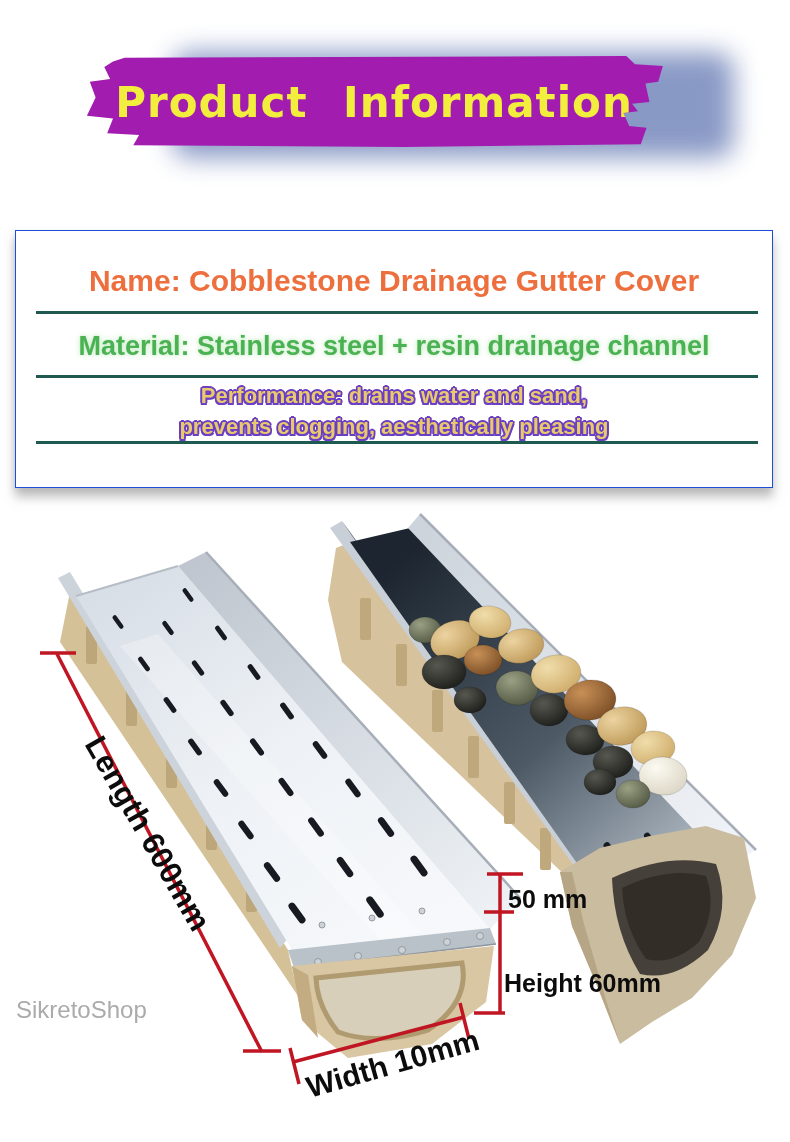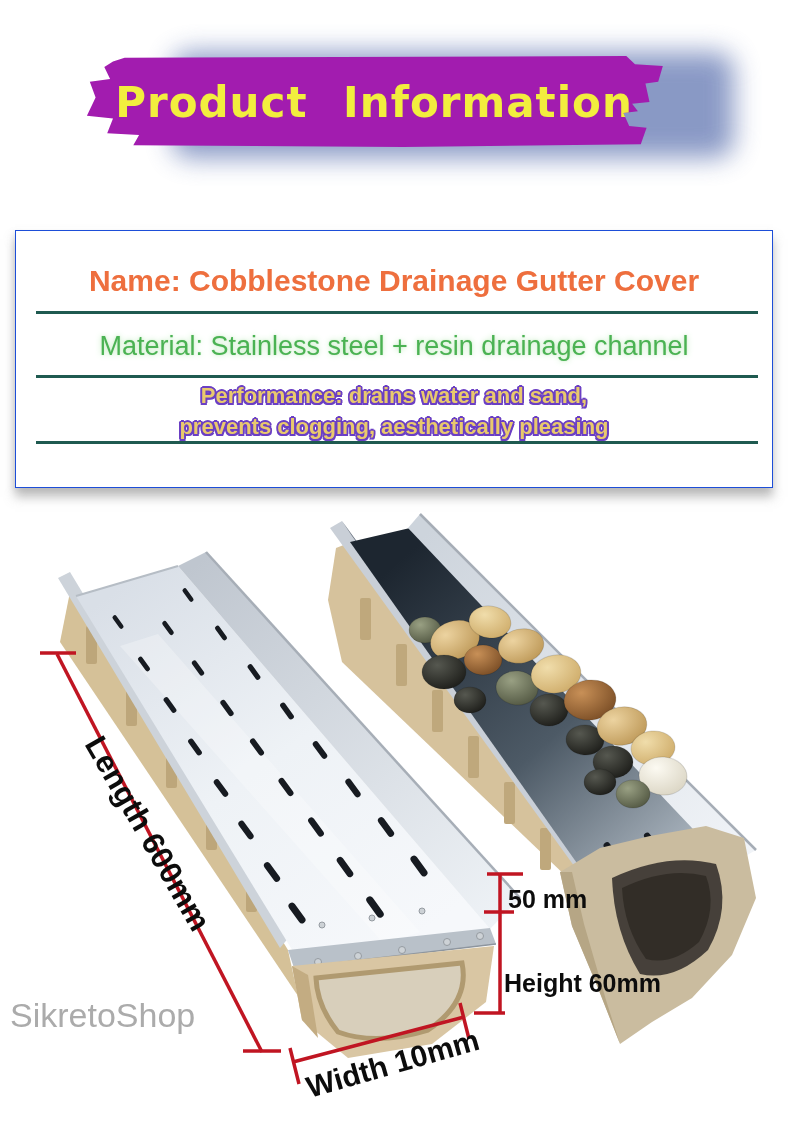--- a/index.html
+++ b/index.html
@@ -29,35 +29,35 @@
     border:1px solid #1d4ed8;box-shadow:0 9px 10px rgba(125,125,125,.5),-2px 2px 5px rgba(190,190,190,.25);margin-top:44px;
   }
   .info-card .line{position:absolute;left:20px;right:14px;height:3px;background:#1f5a50;}
   .line-1{top:80px}.line-2{top:144px}.line-3{top:210px}
   .name-text{
     position:absolute;top:33px;left:0;width:100%;text-align:center;
     color:#ee6f3e;font-size:30px;font-weight:bold;white-space:nowrap;
   }
   .material-text{
     position:absolute;top:100px;left:0;width:100%;text-align:center;
-    color:#4bb253;font-size:27px;font-weight:normal;white-space:nowrap;
+    color:#4bb253;font-size:27px;font-weight:bold;white-space:nowrap;
     text-shadow:0 0 6px #bfe9bd,0 0 2px #d4f2d2;
   }
   .perf-text{
     position:absolute;left:0;width:100%;text-align:center;
     color:#e9c96d;font-size:22px;font-weight:bold;white-space:nowrap;
     text-shadow:-1.5px -1.5px 0 #6b3fc4,1.5px -1.5px 0 #6b3fc4,-1.5px 1.5px 0 #6b3fc4,
       1.5px 1.5px 0 #6b3fc4,0 -1.8px 0 #6b3fc4,0 1.8px 0 #6b3fc4,
       -1.8px 0 0 #6b3fc4,1.8px 0 0 #6b3fc4;
   }
   .perf-1{top:152px}.perf-2{top:183px}
   
   .photo-svg{position:absolute;left:0;top:440px;width:790px;height:702px;}
   .watermark{
-    position:absolute;left:10px;top:996px;font-size:34px;color:#ababab;z-index:5;
+    position:absolute;left:16px;top:996px;font-size:24px;color:#ababab;z-index:5;
   }
   .dim-label{font-weight:bold;fill:#0c0c0c;font-family:"Liberation Sans",sans-serif;}
 </style>
 </head>
 <body>
 
 <div class="banner-shadow"></div>
 <div class="banner">
   <span class="banner-title">Product Information</span>
 </div>

